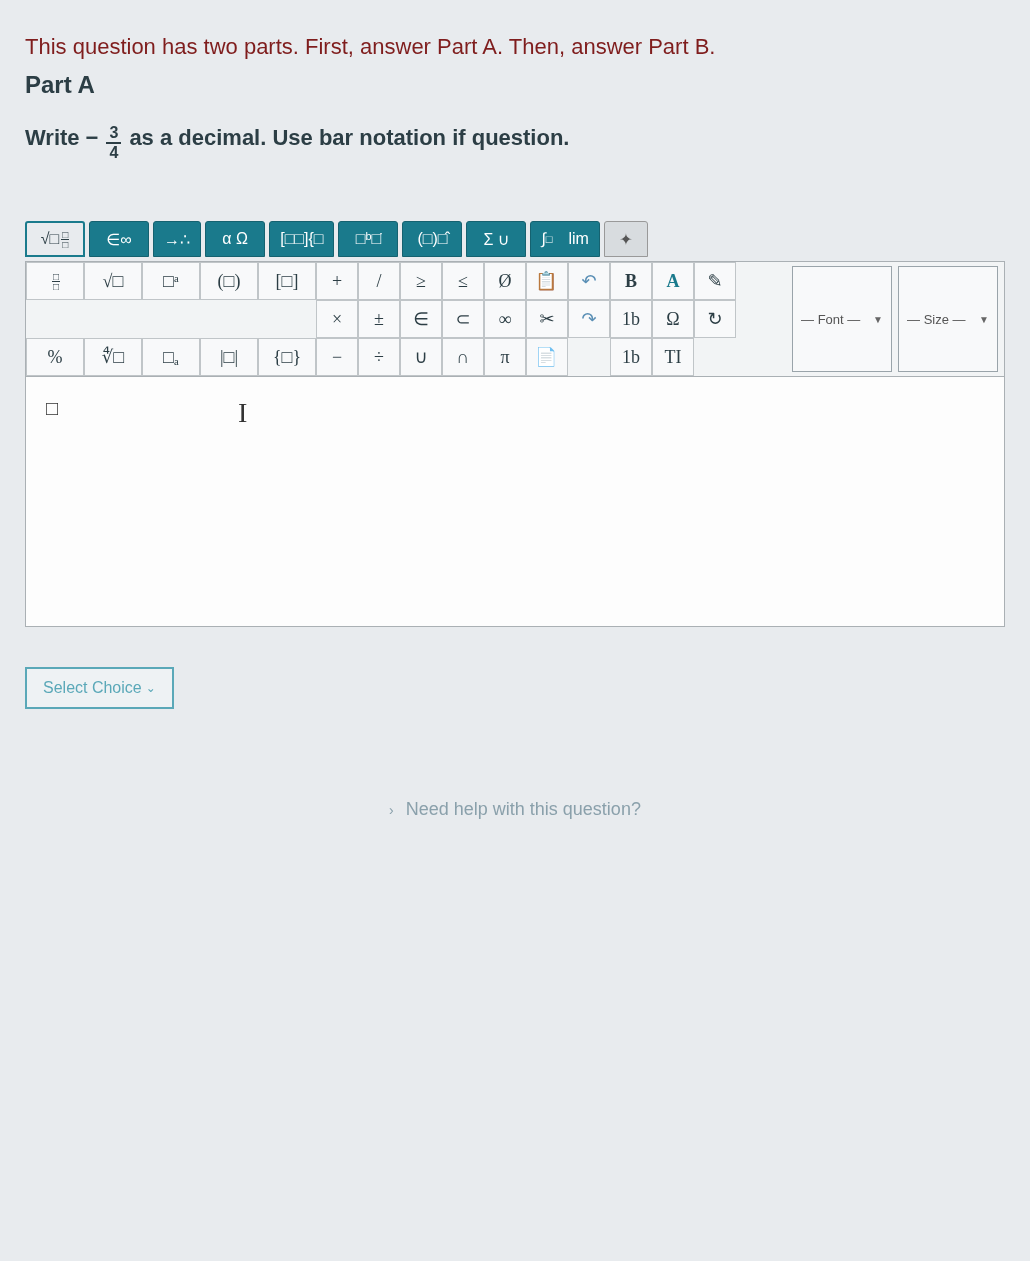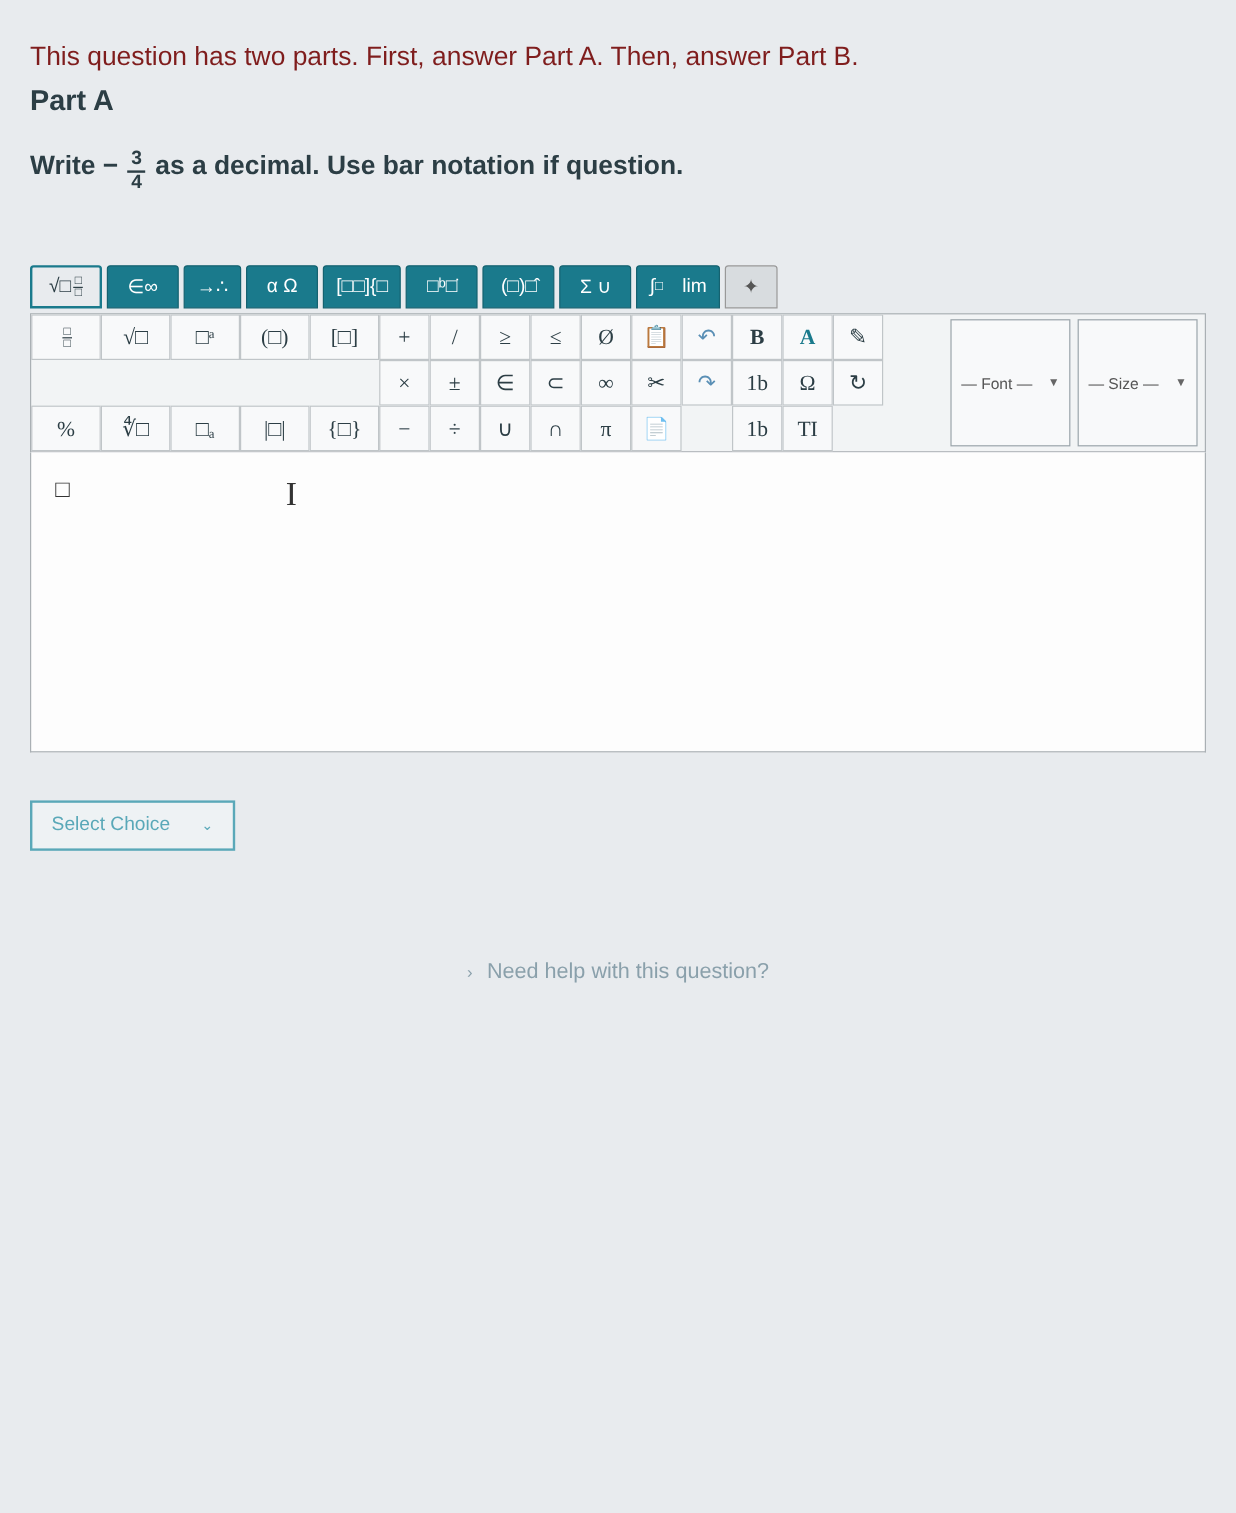--- a/index.html
+++ b/index.html
@@ -166,21 +166,21 @@
       margin-bottom: 28px;
     }
     .select-choice {
       border: 2px solid #5aa8b8;
       background: #eef2f4;
       color: #5aa8b8;
       padding: 10px 16px;
       font-size: 16px;
       display: inline-flex;
       align-items: center;
-      gap: 26px;
+      gap: 4px;
       cursor: pointer;
     }
     .select-choice .chev { font-size: 12px; color: #5aa8b8; }
     
     .help-link {
       margin-top: 90px;
       text-align: center;
       color: #8aa0ab;
       font-size: 18px;
       display: flex;

